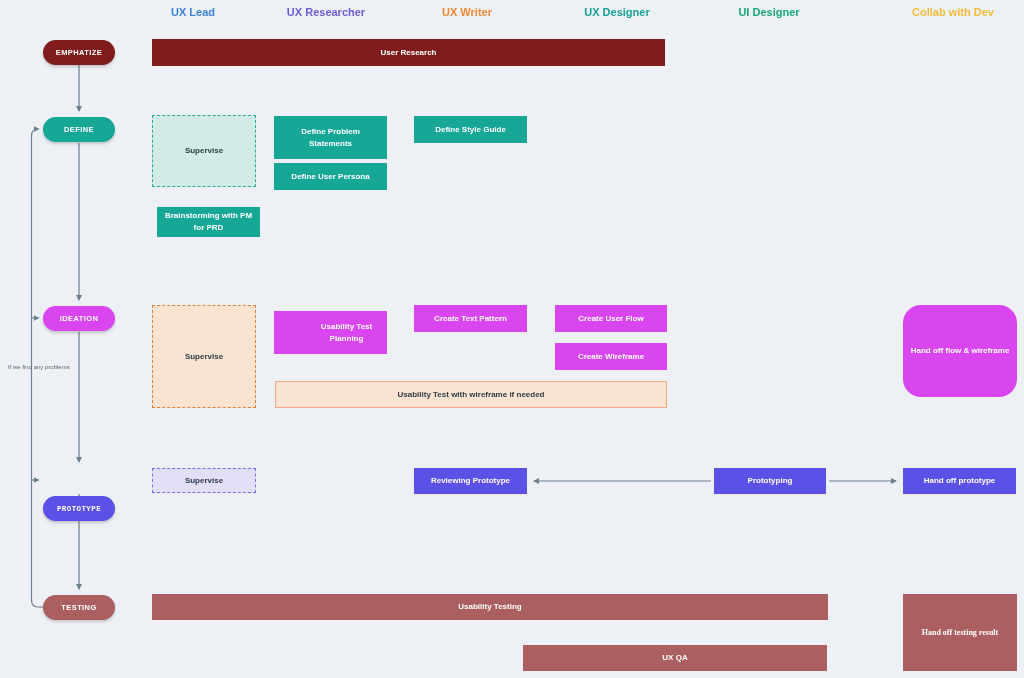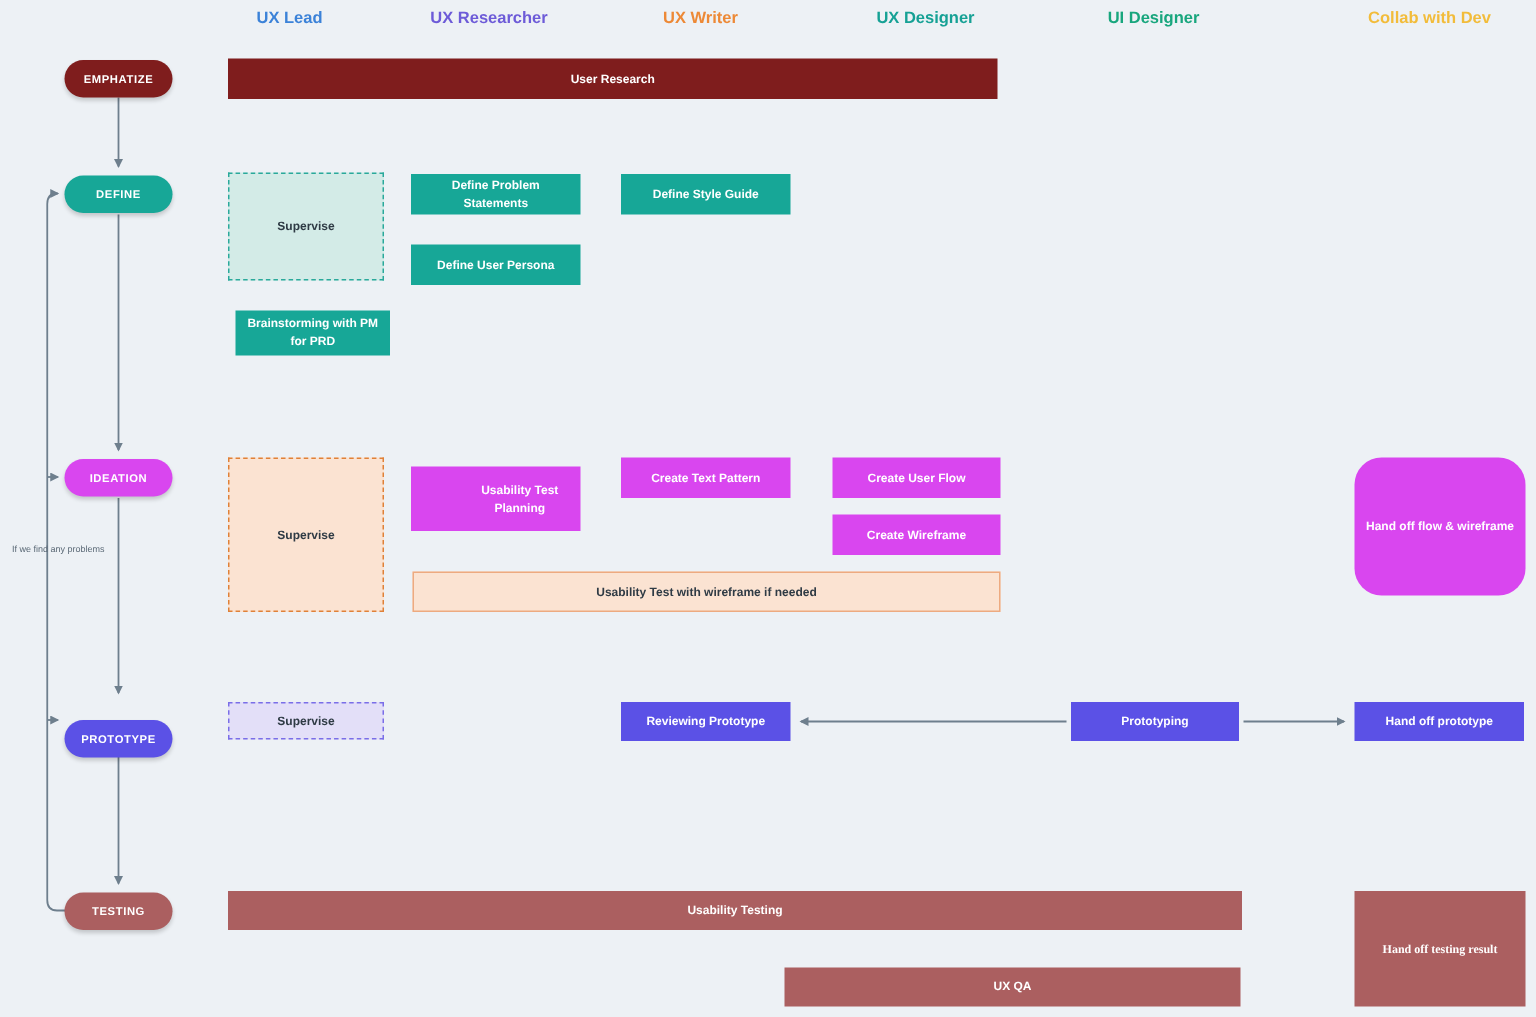--- a/index.html
+++ b/index.html
@@ -48,29 +48,29 @@
   <div class="col-header" style="left:123px;color:#3b82d8;">UX Lead</div>
   <div class="col-header" style="left:256px;color:#6d5bd8;">UX Researcher</div>
   <div class="col-header" style="left:397px;color:#ed8936;">UX Writer</div>
   <div class="col-header" style="left:547px;color:#16a195;">UX Designer</div>
   <div class="col-header" style="left:699px;color:#18a67d;">UI Designer</div>
   <div class="col-header" style="left:883px;color:#f2bc3a;">Collab with Dev</div>
 
   <div class="pill blue" style="top:40px;">EMPHATIZE</div>
   <div class="pill teal" style="top:117px;">DEFINE</div>
   <div class="pill orange" style="top:306px;">IDEATION</div>
-  <div class="pill purple" style="top:480px;">PROTOTYPE</div>
+  <div class="pill purple" style="top:496px;font-family:Liberation Mono, monospace;">PROTOTYPE</div>
   <div class="pill maroon" style="top:595px;">TESTING</div>
 
   <div class="note" style="left:8px;top:364px;">If we find any problems</div>
 
   <div class="node blue" style="left:152px;top:39px;width:513px;height:27px;">User Research</div>
 
   <div class="node dashed-teal soft" style="left:152px;top:115px;width:104px;height:72px;">Supervise</div>
-  <div class="node teal" style="left:274px;top:116px;width:113px;height:27px;">Define Problem Statements</div>
+  <div class="node teal" style="left:274px;top:116px;width:113px;height:43px;">Define Problem Statements</div>
   <div class="node teal" style="left:414px;top:116px;width:113px;height:27px;">Define Style Guide</div>
   <div class="node teal" style="left:274px;top:163px;width:113px;height:27px;">Define User Persona</div>
   <div class="node teal" style="left:157px;top:207px;width:103px;height:30px;">Brainstorming with PM for PRD</div>
 
   <div class="node dashed-orange soft" style="left:152px;top:305px;width:104px;height:103px;">Supervise</div>
   <div class="node orange" style="left:274px;top:311px;width:113px;height:43px;padding-left:38px;">Usability Test Planning</div>
   <div class="node orange" style="left:414px;top:305px;width:113px;height:27px;">Create Text Pattern</div>
   <div class="node orange" style="left:555px;top:305px;width:112px;height:27px;">Create User Flow</div>
   <div class="node orange" style="left:555px;top:343px;width:112px;height:27px;">Create Wireframe</div>
   <div class="node solid-peach soft" style="left:275px;top:381px;width:392px;height:27px;">Usability Test with wireframe if needed</div>

